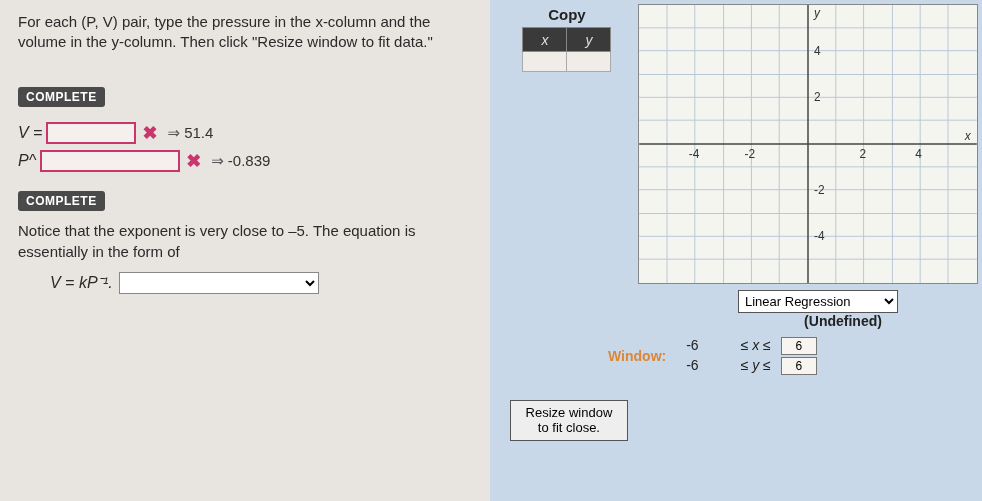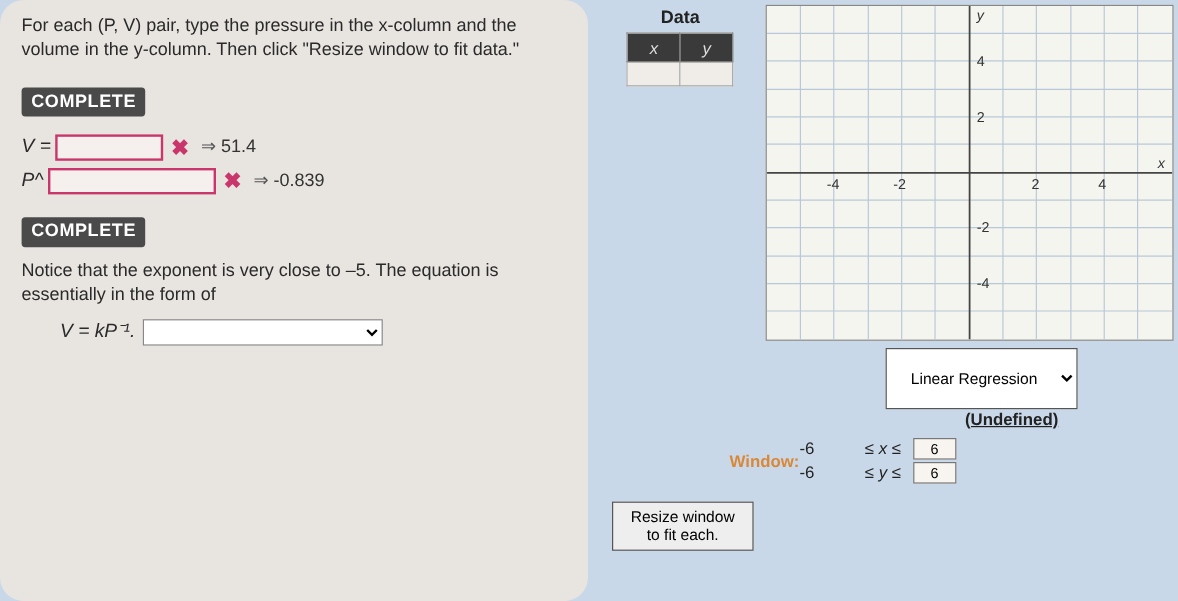--- a/index.html
+++ b/index.html
@@ -11,32 +11,31 @@
       display: flex;
       overflow: hidden;
     }
     .left-panel {
       width: 510px;
       background: #e8e4e0;
       padding: 12px 18px;
       font-size: 15px;
       color: #2a2a2a;
       line-height: 1.35;
-      border-radius: 20px;
     }
     .instruction-text { margin-bottom: 10px; }
     .complete-badge {
       display: inline-block;
       background: #4a4a4a;
       color: #fff;
       font-weight: bold;
-      font-size: 15px;
+      font-size: 12px;
       padding: 2px 8px;
       border-radius: 3px;
-      margin: 10px 0 10px 0;
+      margin: 24px 0 10px 0;
       letter-spacing: 0.5px;
     }
     .refresh-icon {
       display: inline-block;
       font-size: 13px;
       color: #666;
       margin-left: 4px;
     }
     .equation-row {
       display: flex;
@@ -97,21 +96,21 @@
       font-size: 14px;
     }
     .data-table td {
       width: 44px;
       height: 20px;
       border: 1px solid #aaa;
       background: #f0ede8;
     }
     .resize-btn {
       position: absolute;
-      bottom: 42px;
+      bottom: 60px;
       left: 20px;
       border: 1px solid #555;
       background: #eee;
       font-size: 13px;
       padding: 4px 8px;
       text-align: center;
       line-height: 1.2;
       cursor: pointer;
       width: 118px;
     }
@@ -130,42 +129,42 @@
     }
     .graph-area svg { width: 100%; height: 100%; }
     .grid-line { stroke: #b8c8d8; stroke-width: 1; }
     .axis-line { stroke: #444; stroke-width: 1.5; }
     .axis-label { font-size: 12px; fill: #333; font-style: italic; }
     .tick-label { font-size: 12px; fill: #333; }
     .regression-select {
       border: 1px solid #555;
       background: #fff;
       font-size: 13px;
-      padding: 16px;
+      padding: 2px;
       width: 160px;
       margin-top: 6px;
       margin-left: 90px;
     }
     .undefined-text {
       text-align: center;
       font-size: 14px;
       font-weight: bold;
       color: #222;
       margin-left: 60px;
-      text-decoration: underline;
     }
     .window-row {
       display: flex;
       align-items: center;
       margin-top: 8px;
       font-size: 14px;
     }
     .window-label {
       color: #d98838;
       font-weight: bold;
+      margin-right: 20px;
       margin-left: -40px;
     }
     .window-vals {
       display: grid;
       grid-template-columns: auto auto auto;
       gap: 2px 10px;
       font-size: 14px;
       color: #222;
     }
     .window-input {
@@ -203,36 +202,36 @@
 
   <div class="complete-badge" style="margin-top:14px;">COMPLETE</div>
   <p class="instruction-text">Notice that the exponent is very close to –5. The equation is essentially in the form of</p>
   <div class="equation-row">
     <span class="italic" style="margin-right:6px;">V = kP⁻¹.</span>
     <select class="dropdown"><option></option></select>
   </div>
 </div>
 
 <div class="middle-panel">
-  <div class="data-title">Data</div>
+  <div class="data-title">Copy</div>
   <table class="data-table">
     <tbody>
         <tr>
       <th>x</th>
       <th>y</th>
     </tr>
     <tr>
       <td></td>
       <td></td>
     </tr>
   </tbody>
     </table>
   <button class="resize-btn">
     <span>Resize window</span><br>
-    <span>to fit each.</span>
+    <span>to fit close.</span>
   </button>
 </div>
 
 <div class="right-panel">
   <div class="graph-area">
     <svg viewBox="0 0 340 280">
       <g>
         <line class="grid-line" x1="0" y1="23" x2="340" y2="23"></line>
         <line class="grid-line" x1="0" y1="46" x2="340" y2="46"></line>
         <line class="grid-line" x1="0" y1="70" x2="340" y2="70"></line>

